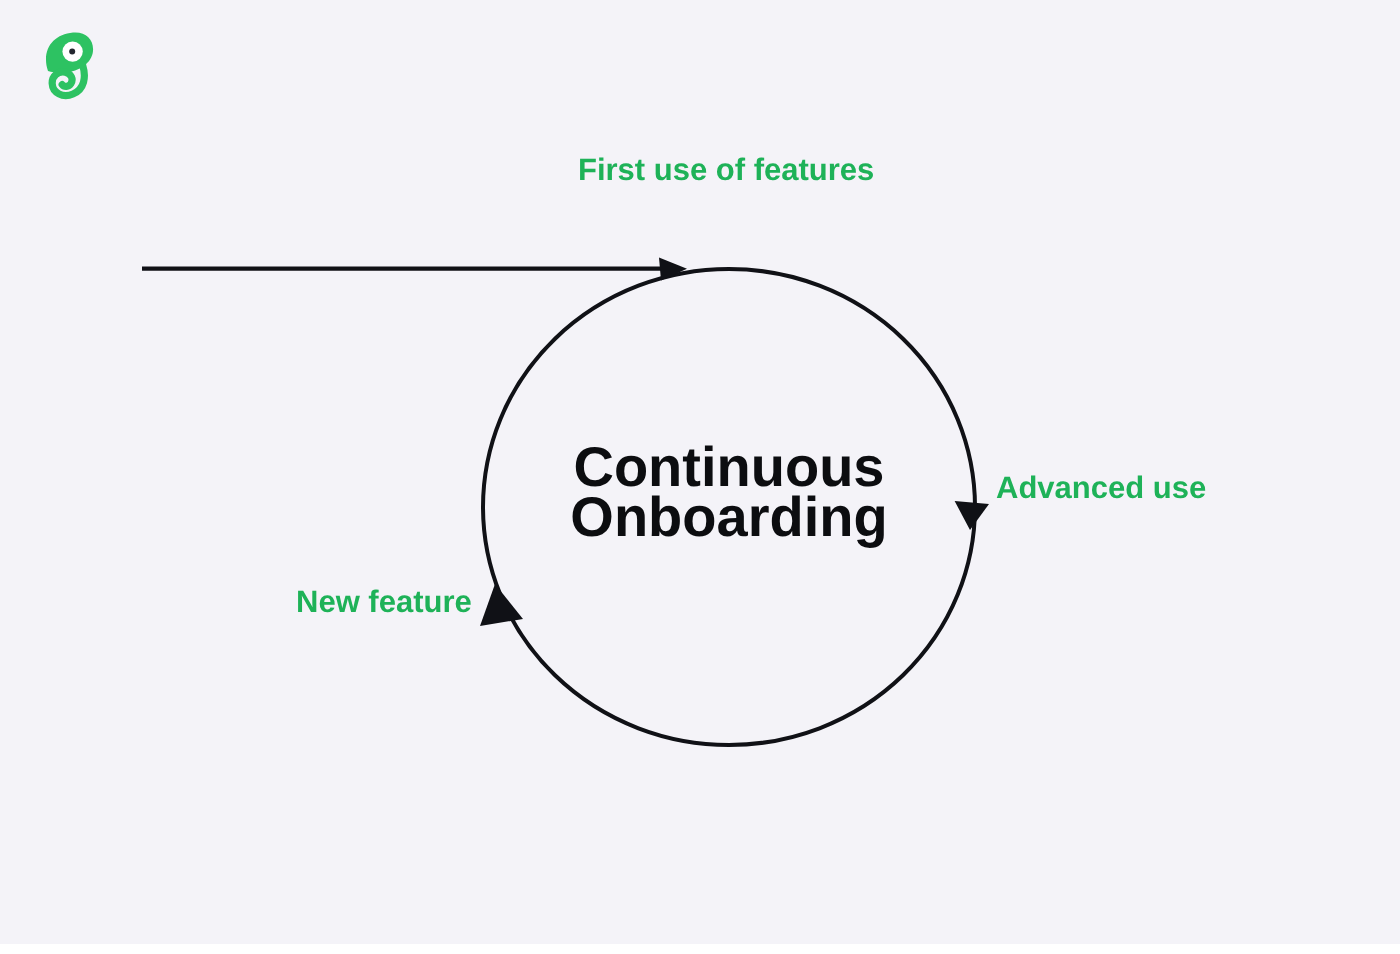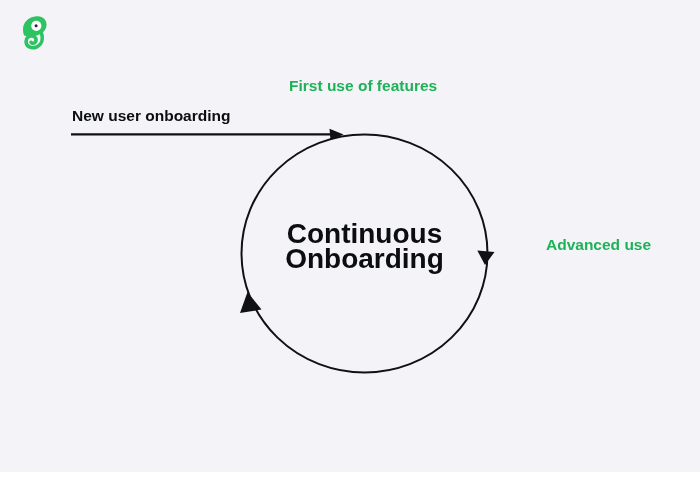--- a/index.html
+++ b/index.html
@@ -43,21 +43,21 @@
     position: absolute;
     font-weight: 700;
     font-size: 15.5px;
     line-height: 18px;
     white-space: nowrap;
     color: #1eb258;
   }
   .lbl.ink { color: #0c0d10; }
   .lbl-new-user      { left: 72px;  top: 107px; }
   .lbl-first-use     { left: 289px; top: 77px;  }
-  .lbl-advanced-use  { left: 498px; top: 236px; margin-left: 48px; }
+  .lbl-advanced-use  { left: 498px; top: 236px; }
   .lbl-new-feature   { left: 148px; top: 293px; }
   .center-label {
     position: absolute;
     left: 264px;
     top: 221px;
     width: 201px;
     text-align: center;
     font-weight: 700;
     font-size: 28px;
     line-height: 25px;
@@ -88,24 +88,24 @@
 
     <line x1="71" y1="134.3" x2="332" y2="134.3" stroke="#101116" stroke-width="2.2"></line>
 
     <polygon points="343.5,134.4 329.5,128.8 330.5,140.2" fill="#101116"></polygon>
 
     <polygon points="485,265 477.3,250.5 494.5,252" fill="#101116"></polygon>
 
     <polygon points="247.5,292 240,313 261.5,309.5" fill="#101116"></polygon>
   </svg>
 
-  <div class="lbl ink lbl-new-user">New user onboarding</div>
 
   <div class="lbl lbl-first-use">First use of features</div>
 
   <div class="lbl lbl-advanced-use">Advanced use</div>
 
+  <div class="lbl lbl-new-feature">New feature</div>
 
   <div class="center-label">Continuous
 Onboarding</div>
 
   <div class="footer-bar"></div>
 </div>
 
 </body></html>

